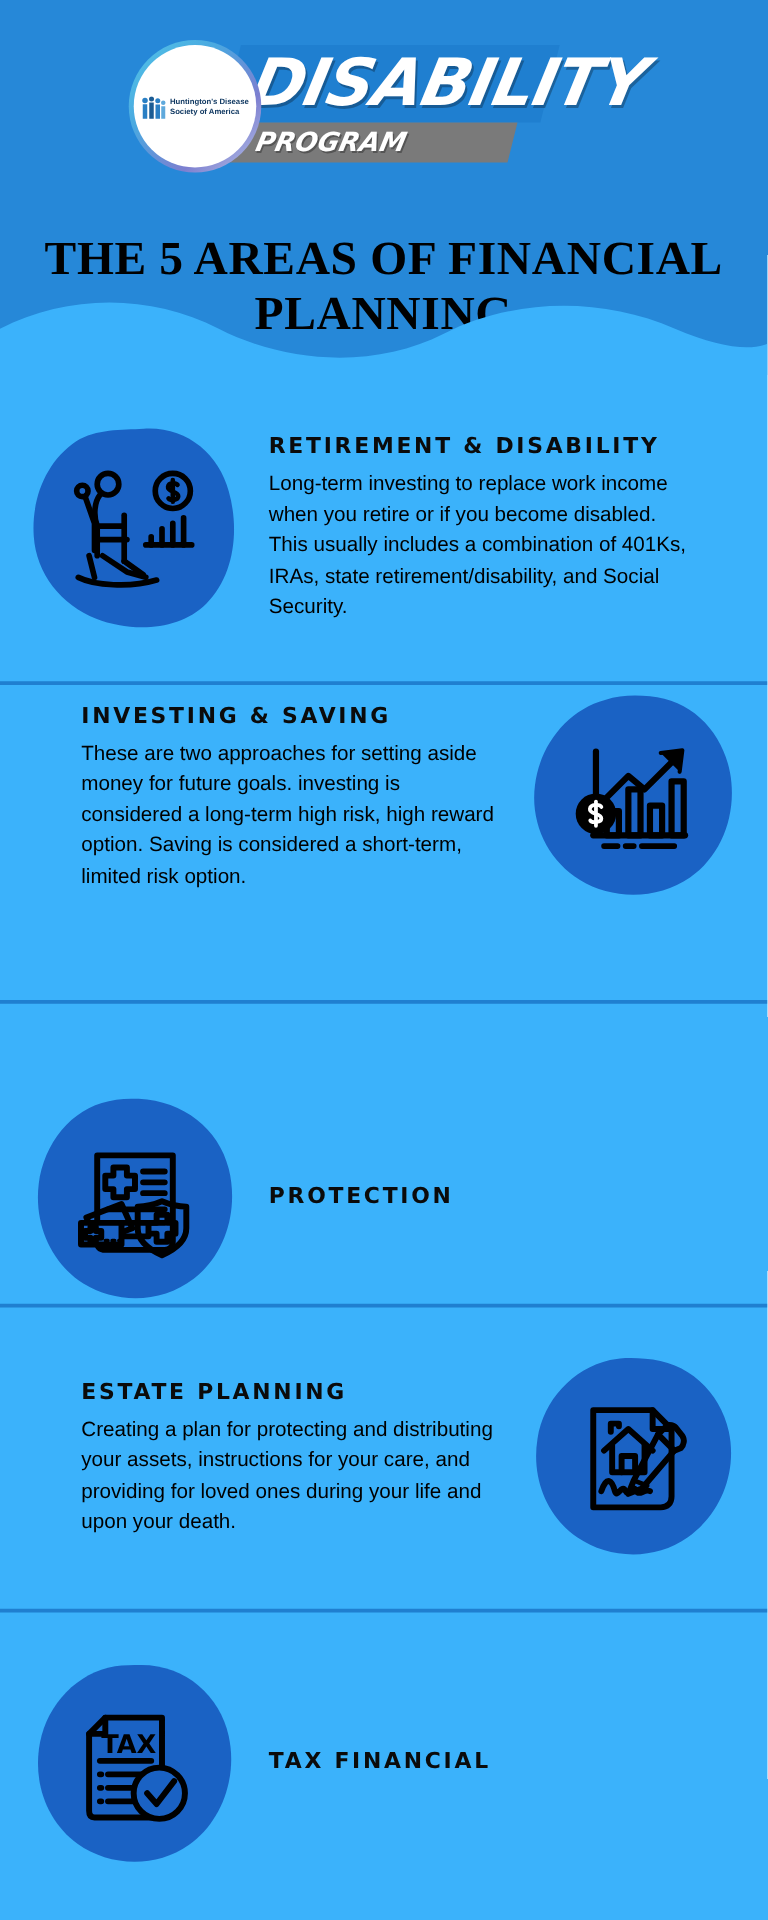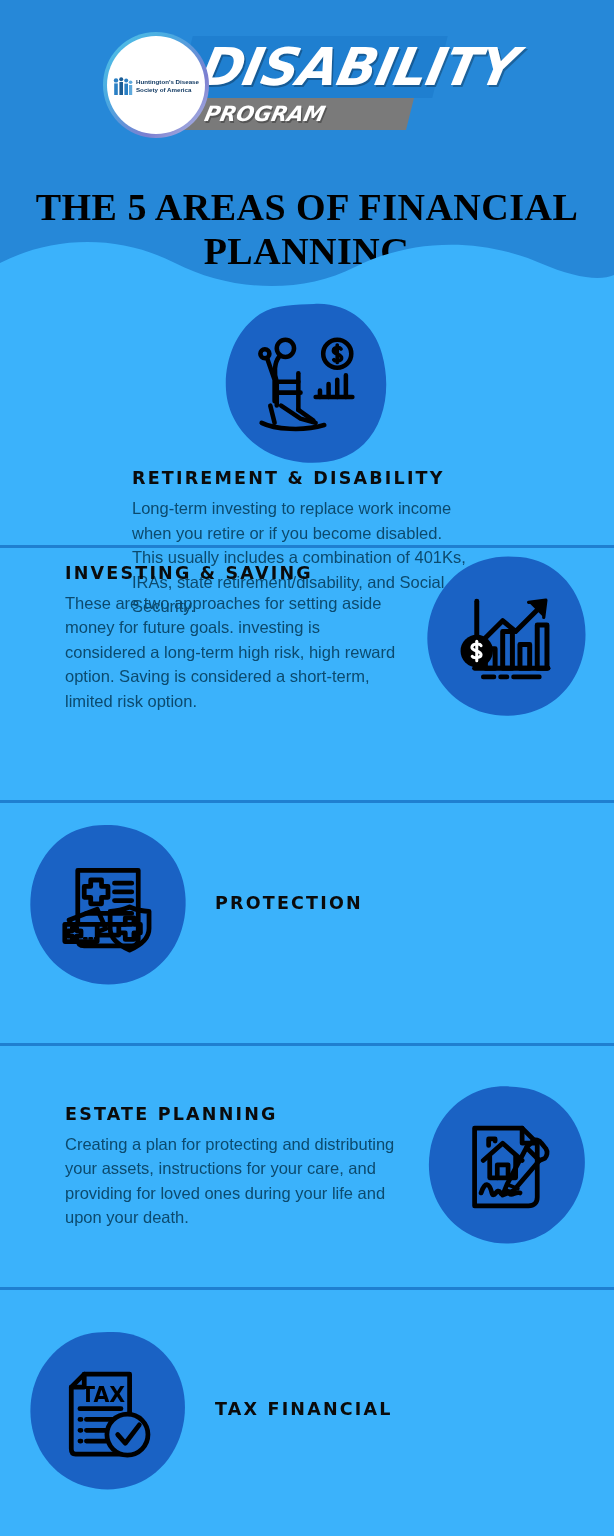--- a/index.html
+++ b/index.html
@@ -199,21 +199,21 @@
     font-weight: bold;
     font-size: 17.5px;
     letter-spacing: 2.2px;
     color: #0b0b0b;
     margin: 0 0 8px 0;
   }
   .sec-body {
     font-family: "Liberation Sans", sans-serif;
     font-size: 16.5px;
     line-height: 24.5px;
-    color: #0c4a6e;
+    color: #000000;
     margin: 0;
   }
 
   .divider {
     position: absolute;
     left: 0;
     width: 614px;
     height: 3px;
     background: #1f7fd0;
   }
@@ -255,21 +255,21 @@
       </div>
     </div>
 
     <h1 class="page-title">THE 5 AREAS OF FINANCIAL PLANNING</h1>
 
     <svg class="wave" viewBox="0 0 614 60" preserveAspectRatio="none">
       <path d="M0,22 C55,-6 120,-6 175,22 C230,50 300,54 355,26 C410,-2 480,-4 540,22 C575,37 600,40 614,34 L614,60 L0,60 Z" fill="#3bb2fb"></path>
     </svg>
   </div>
 
-  <div class="section icon-left" style="top:300px; height:245px;flex-direction:column;">
+  <div class="section icon-left" style="top:300px; height:245px;">
     <div class="icon-wrap">
       <div class="blob">
         <svg class="blobshape" viewBox="0 0 170 168">
           <path d="M92,4 C126,2 152,24 160,54 C169,86 164,122 142,144 C120,166 82,167 54,156 C26,145 6,120 4,90 C2,60 14,30 38,14 C54,4 74,5 92,4 Z" fill="#1a62c4"></path>
         </svg>
         <svg class="glyph" viewBox="0 0 100 100">
           <g fill="none" stroke="#000000" stroke-width="4.2" stroke-linecap="round" stroke-linejoin="round">
             <circle cx="30" cy="17" r="8"></circle>
             <circle cx="11" cy="22" r="4.2"></circle>
             <path d="M13,26 L20,46 L20,66"></path>
@@ -322,21 +322,21 @@
         </svg>
       </div>
     </div>
     <div class="text-col">
       <div class="sec-title">INVESTING &amp; SAVING</div>
       <p class="sec-body">These are two approaches for setting aside money for future goals. investing is considered a long-term high risk, high reward option. Saving is considered a short-term, limited risk option.</p>
     </div>
   </div>
   <div class="divider" style="top:800px;"></div>
 
-  <div class="section icon-left" style="top:787px; height:240px;">
+  <div class="section icon-left" style="top:841px; height:240px;">
     <div class="icon-wrap">
       <div class="blob">
         <svg class="blobshape" viewBox="0 0 170 168">
           <path d="M88,2 C124,4 152,26 160,58 C168,90 158,126 132,146 C106,166 70,166 44,150 C18,134 4,102 8,70 C12,38 34,10 64,4 C72,2 80,2 88,2 Z" fill="#1a62c4"></path>
         </svg>
         <svg class="glyph" viewBox="0 0 100 100">
           <g fill="none" stroke="#000000" stroke-width="4.4" stroke-linecap="round" stroke-linejoin="round">
             <path d="M22,16 L78,16 L78,80 C78,84 76,86 72,86 L28,86 C24,86 22,84 22,80 Z"></path>
             <path d="M30,24 L30,42 M30,33 L48,33 M39,24 L39,42" stroke-width="0"></path>
             <path d="M34,25 L44,25 L44,31 L50,31 L50,41 L44,41 L44,47 L34,47 L34,41 L28,41 L28,31 L34,31 Z"></path>

